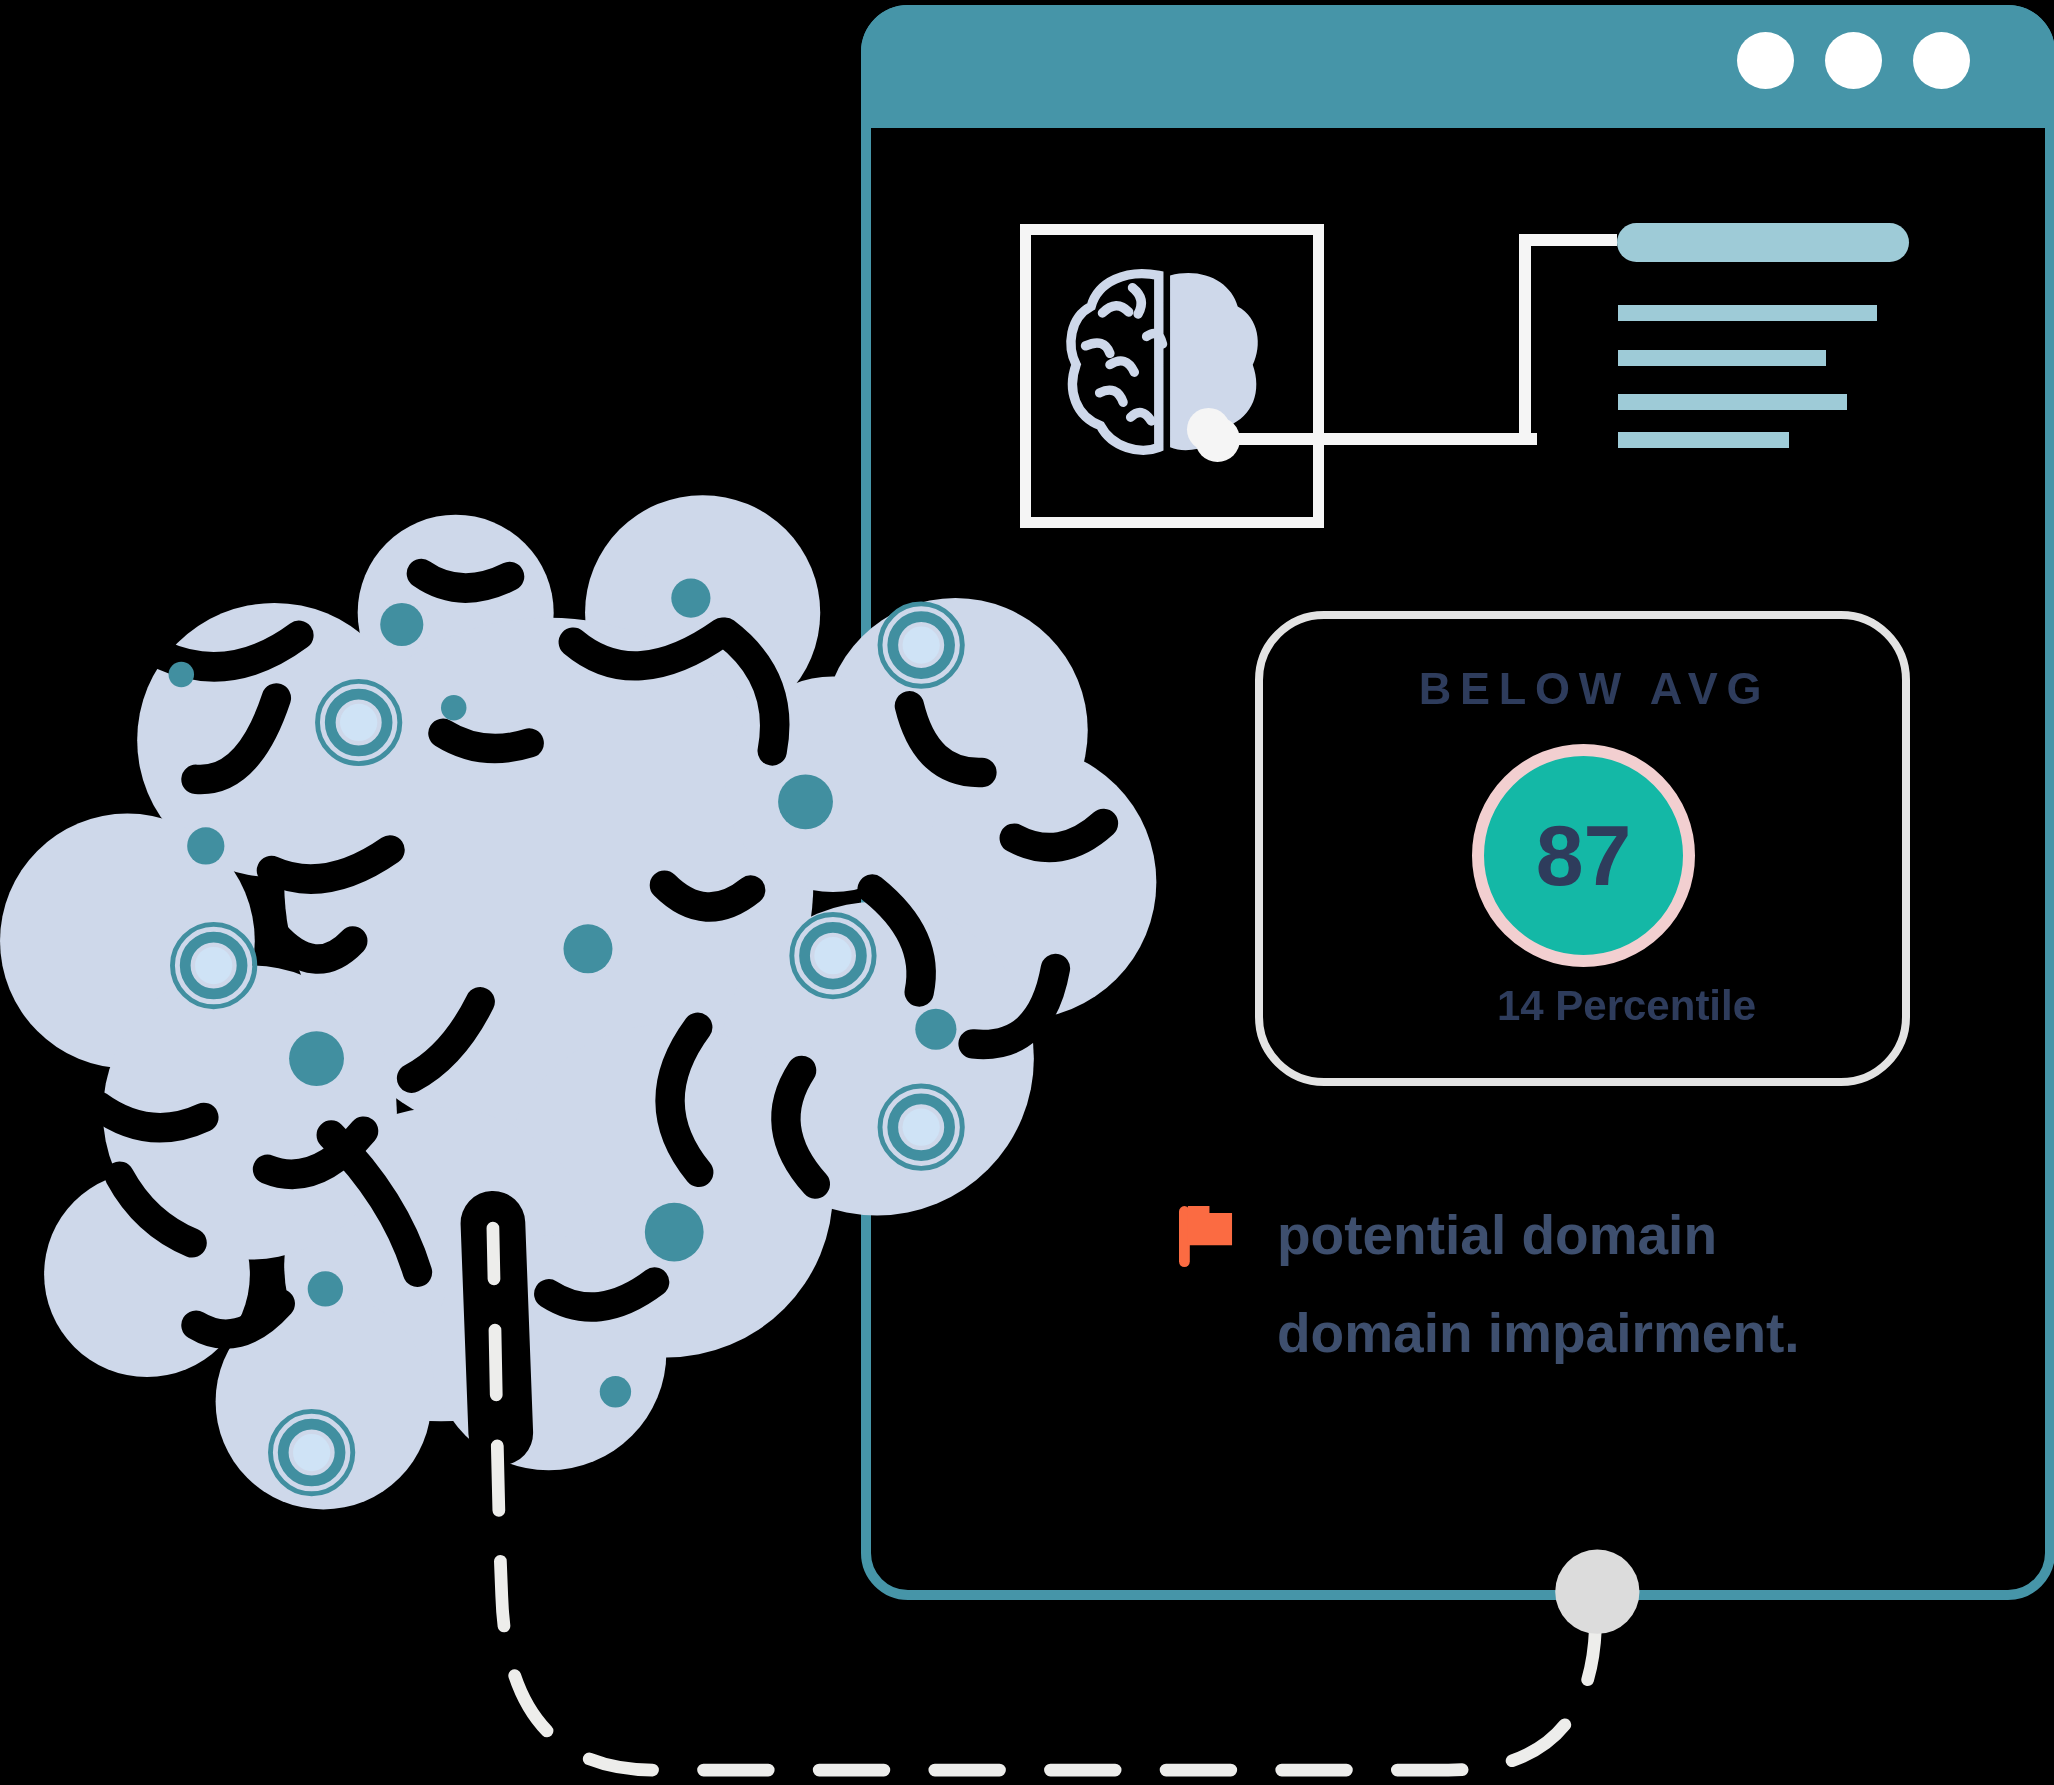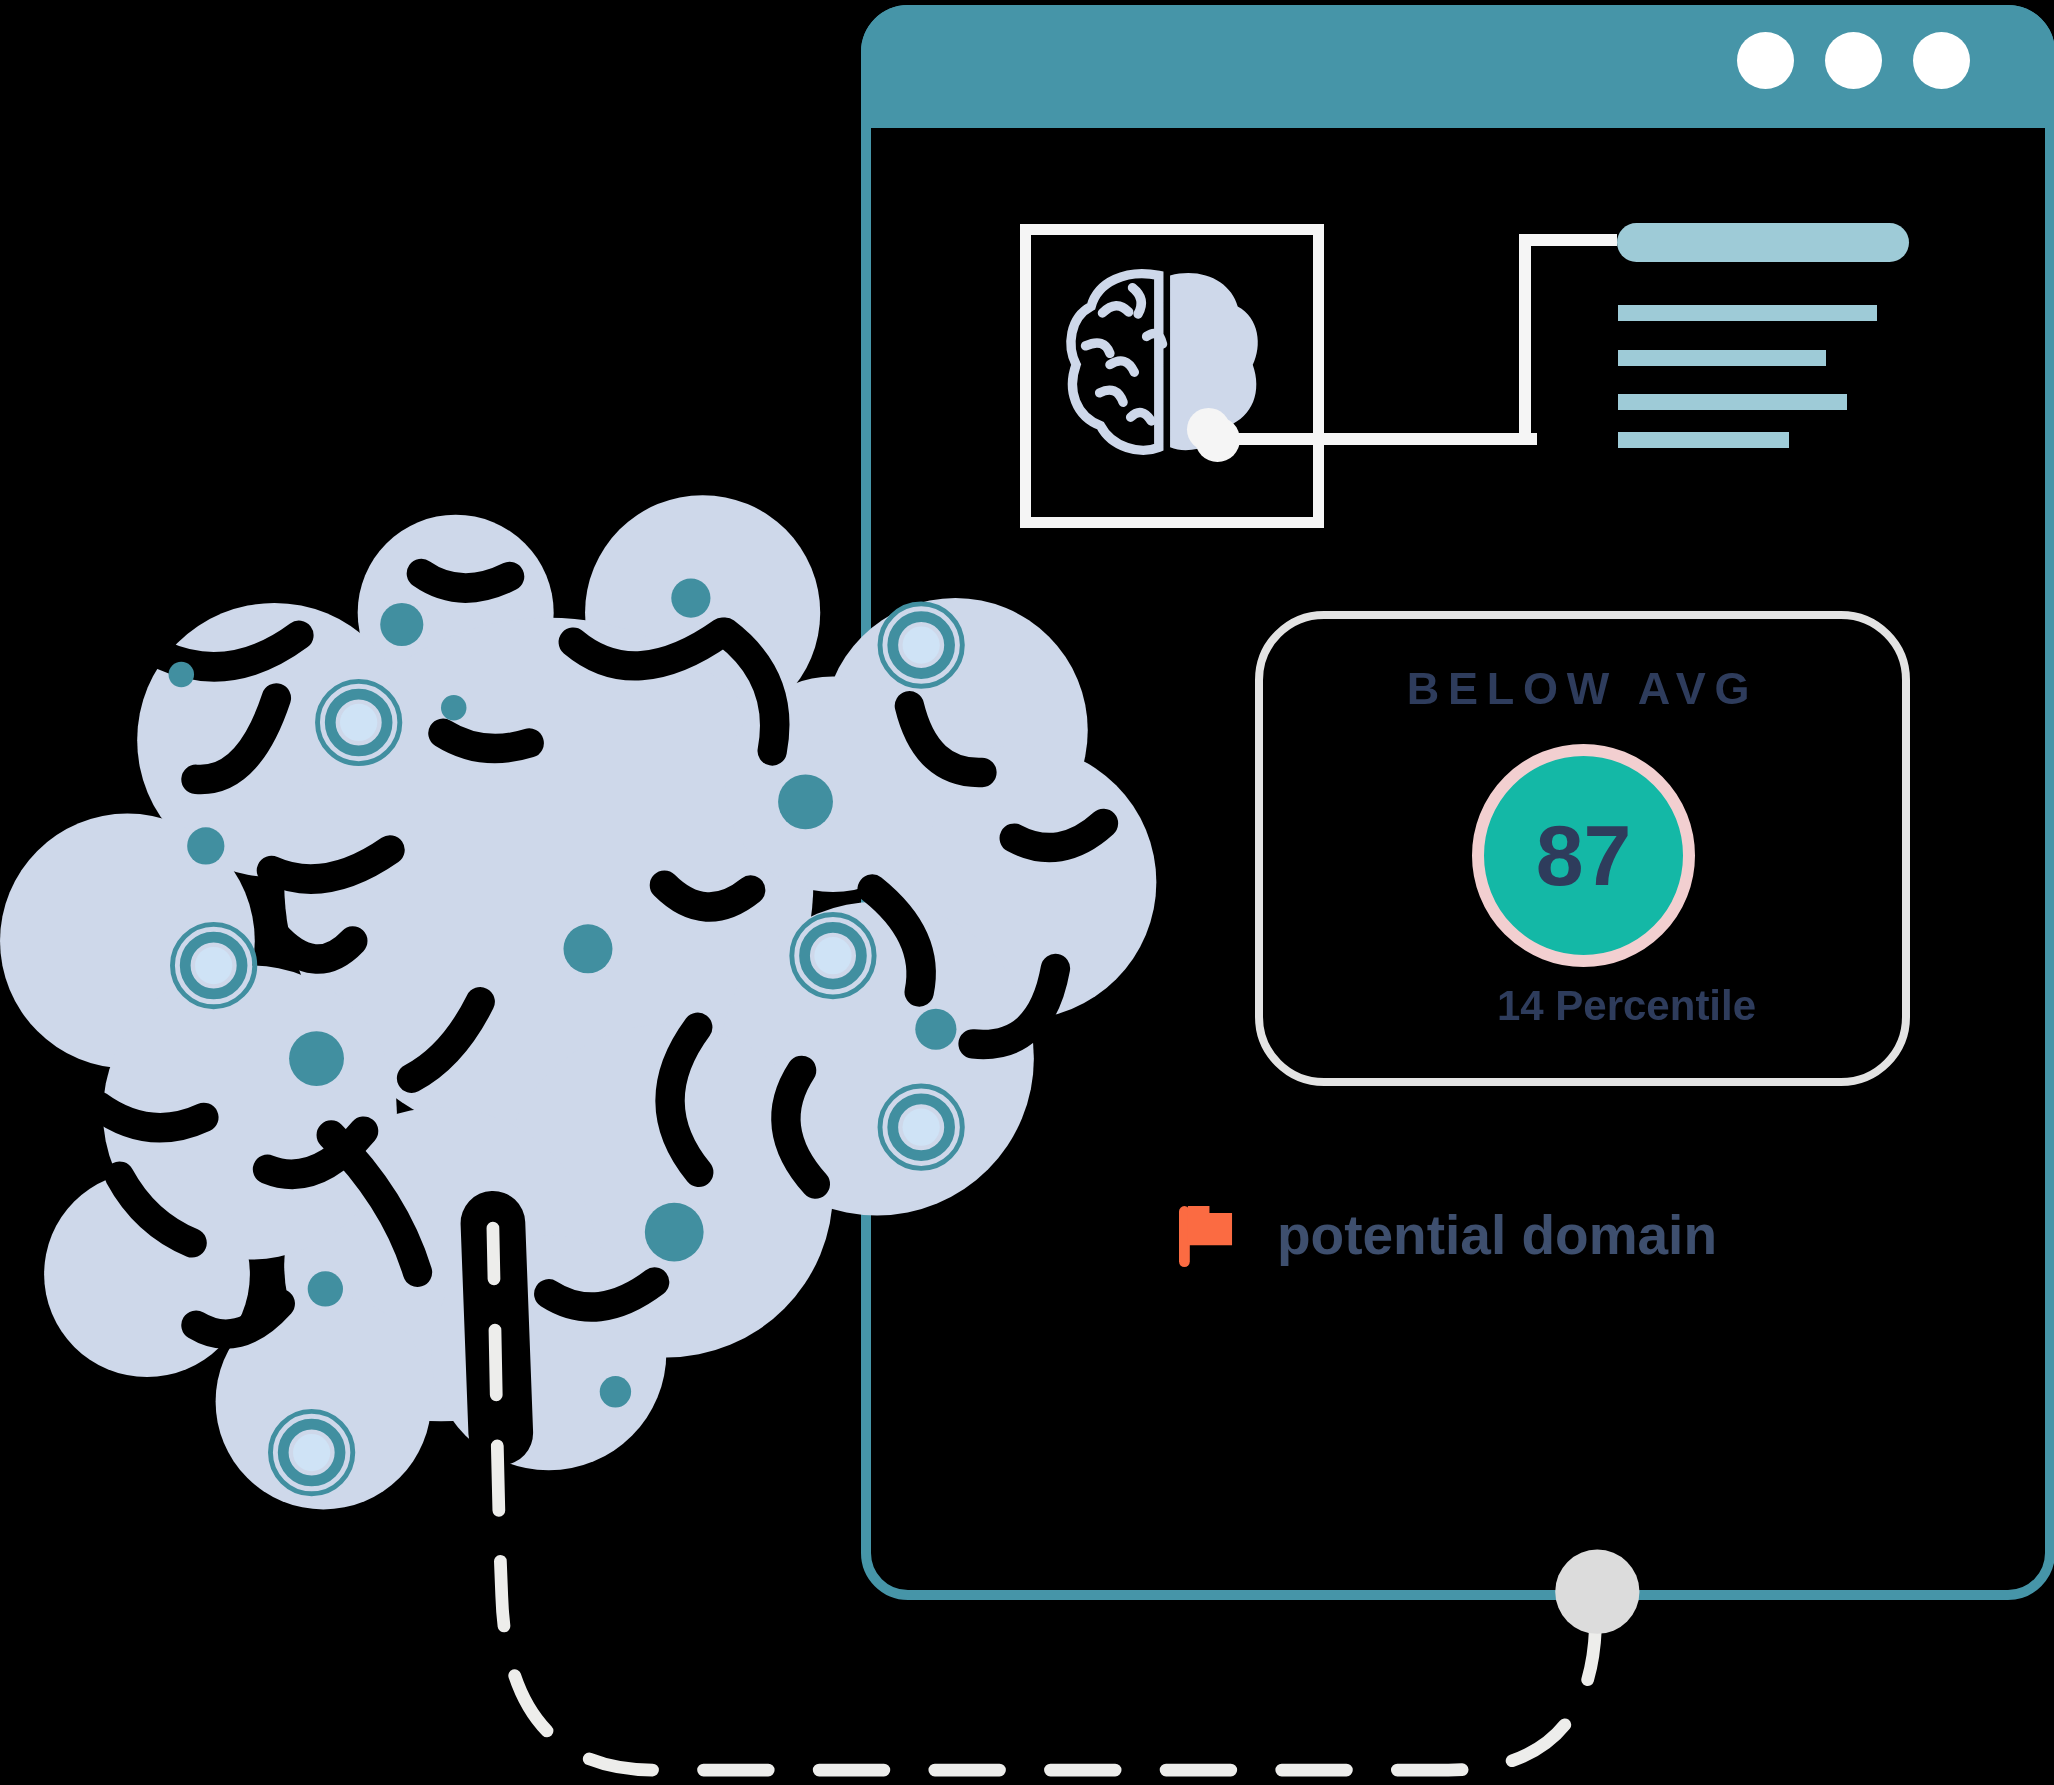--- a/index.html
+++ b/index.html
@@ -36,21 +36,21 @@
   .skeleton-pill{left:1617px;top:223px;height:39px;border-radius:19.6px;background:var(--bar-blue);z-index:4;}
   .skeleton-line{height:15.7px;background:var(--bar-blue);z-index:4;left:1618px;}
   .sl-0{top:305px;} .sl-1{top:350px;} .sl-2{top:394px;} .sl-3{top:432px;}
   
   .score-card{
     left:1255px;top:611px;width:655px;height:475px;box-sizing:border-box;
     border:8.8px solid var(--card-border);border-radius:69px;z-index:4;
   }
   .score-label{
     left:1255px;top:663px;width:655px;text-align:center;
-    font-size:45px;font-weight:700;letter-spacing:8.8px;color:var(--navy);z-index:5;
+    font-size:45px;font-weight:700;letter-spacing:8.8px;color:var(--navy);z-index:5;padding-left:12px;
   }
   .score-circle{
     left:1472px;top:744px;width:223px;height:223px;box-sizing:border-box;
     border:12.7px solid var(--pink);border-radius:50%;background:#14b8a6;z-index:5;
     display:flex;align-items:center;justify-content:center;
   }
   .score-value{font-size:86px;font-weight:700;color:var(--navy);}
   .score-percentile{
     left:1255px;top:982px;width:655px;text-align:center;
     font-size:42px;font-weight:700;color:var(--navy);z-index:5;margin-left:44px;
@@ -116,20 +116,21 @@
   <div class="abs flag-icon">
     <svg width="55" height="63" viewBox="0 0 56 64">
       <g style="fill:var(--orange)">
         <rect x="0" y="0" width="11" height="62" rx="5.5"></rect>
         <path d="M 9 0 H 31 V 7 H 54 V 40 H 9 Z"></path>
       </g>
     </svg>
   </div>
   <div class="abs note">
     <div>potential domain</div>
+    <div>domain impairment.</div>
   </div>
 
   <svg class="abs illustration" viewBox="0 0 2096 1822">
     <g style="fill:var(--lavender)">
       <circle cx="465" cy="625" r="100"></circle>
         <circle cx="717" cy="625" r="120"></circle>
       <circle cx="975" cy="745" r="135"></circle>
         <circle cx="1040" cy="900" r="140"></circle>
       <circle cx="280" cy="755" r="140"></circle>
         <circle cx="130" cy="960" r="130"></circle>

